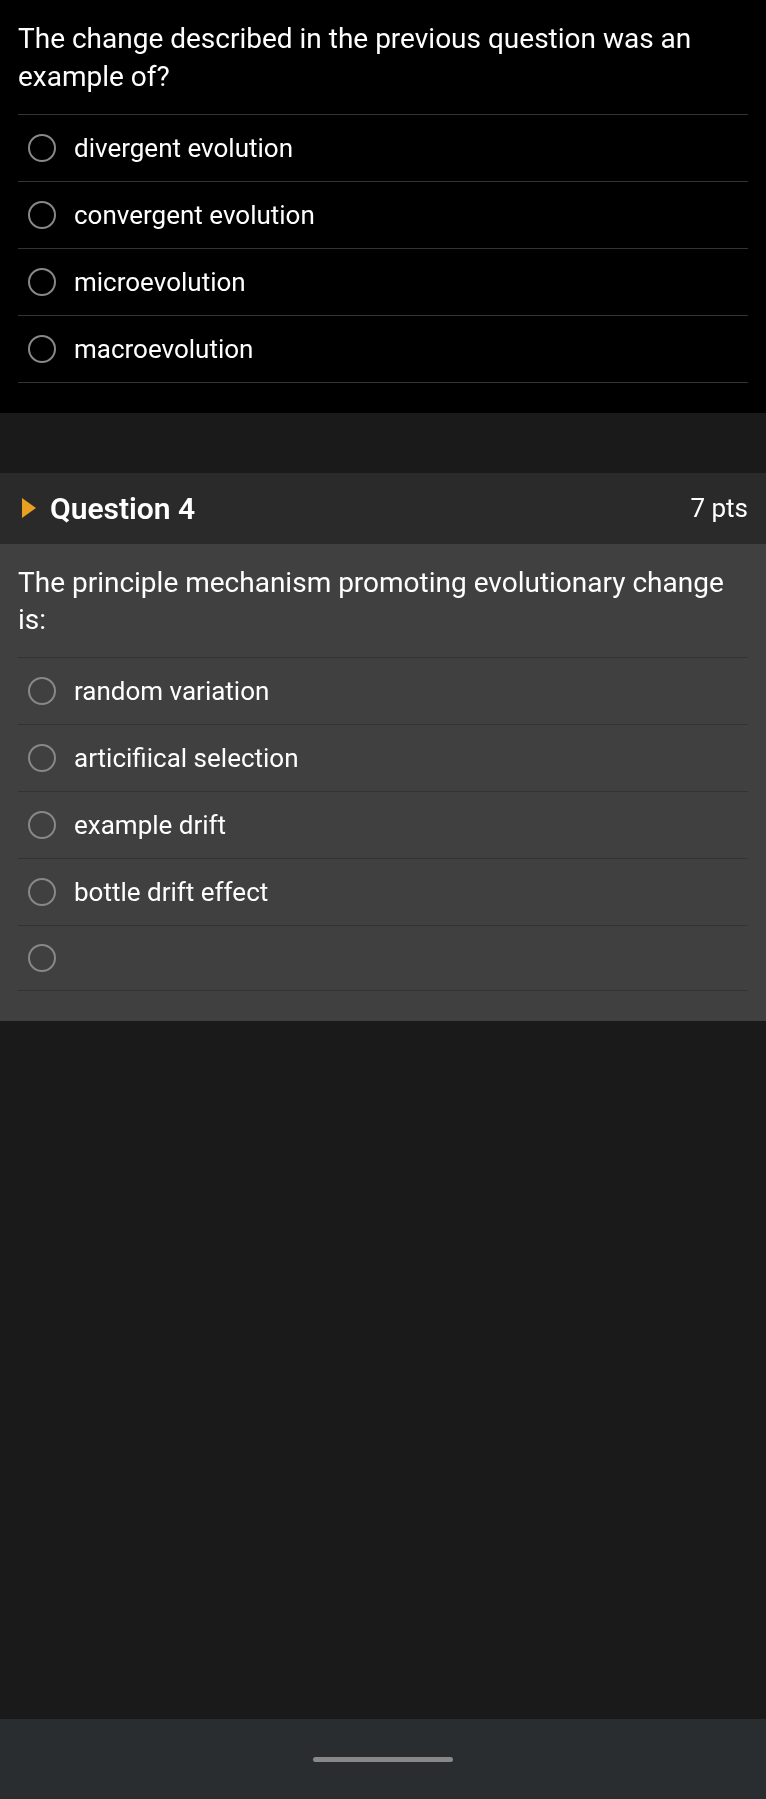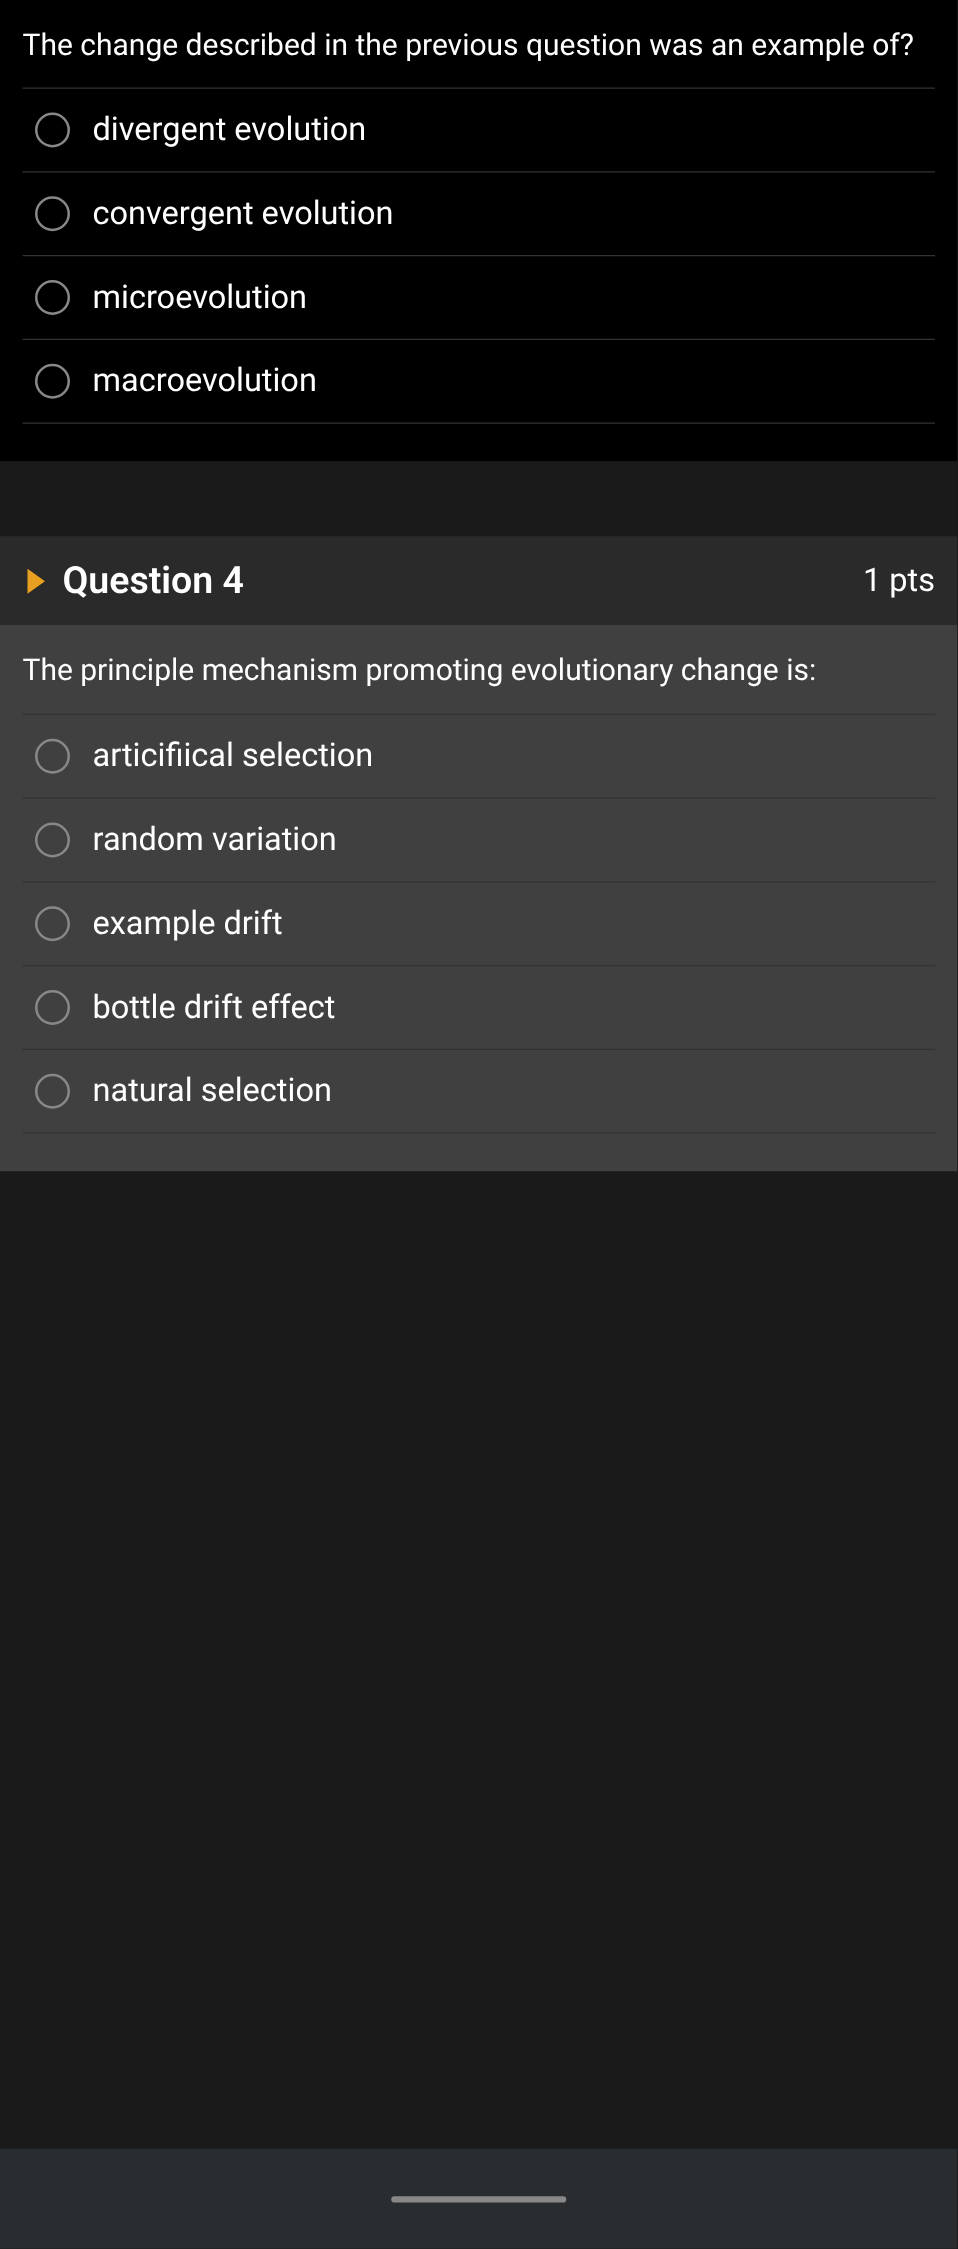--- a/index.html
+++ b/index.html
@@ -24,21 +24,21 @@
       flex-direction: column;
     }
 
     
     .question-3-body {
       background-color: #000000;
       padding: 20px 18px 30px 18px;
     }
 
     .question-text {
-      font-size: 24px;
+      font-size: 28px;
       line-height: 1.35;
       color: #ffffff;
       margin-bottom: 18px;
     }
 
     .options-list {
       list-style: none;
       border-top: 1px solid #333;
     }
 
@@ -162,47 +162,46 @@
       </ul>
   </div>
 
   <div class="section-spacer"></div>
 
   <div class="question-header">
     <div class="question-header-left">
       <div class="chevron-icon"></div>
       <span class="question-title">Question 4</span>
     </div>
-    <span class="question-pts">1 pts</span>
+    <span class="question-pts">7 pts</span>
   </div>
 
   <div class="question-4-body">
     <p class="question-text">The principle mechanism promoting evolutionary change is:</p>
 
     <ul class="options-list">
 
     <li class="option-item">
       <div class="radio-circle"></div>
+      <span class="option-label">random variation</span>
+    </li>
+        <li class="option-item">
+      <div class="radio-circle"></div>
       <span class="option-label">articifiical selection</span>
     </li>
         <li class="option-item">
       <div class="radio-circle"></div>
-      <span class="option-label">random variation</span>
-    </li>
-        <li class="option-item">
-      <div class="radio-circle"></div>
       <span class="option-label">example drift</span>
     </li>
         <li class="option-item">
       <div class="radio-circle"></div>
       <span class="option-label">bottle drift effect</span>
     </li>
         <li class="option-item">
       <div class="radio-circle"></div>
-      <span class="option-label">natural selection</span>
     </li>
       </ul>
   </div>
 
   <div class="bottom-bar">
     <div class="home-indicator"></div>
   </div>
 
 </div>
 

